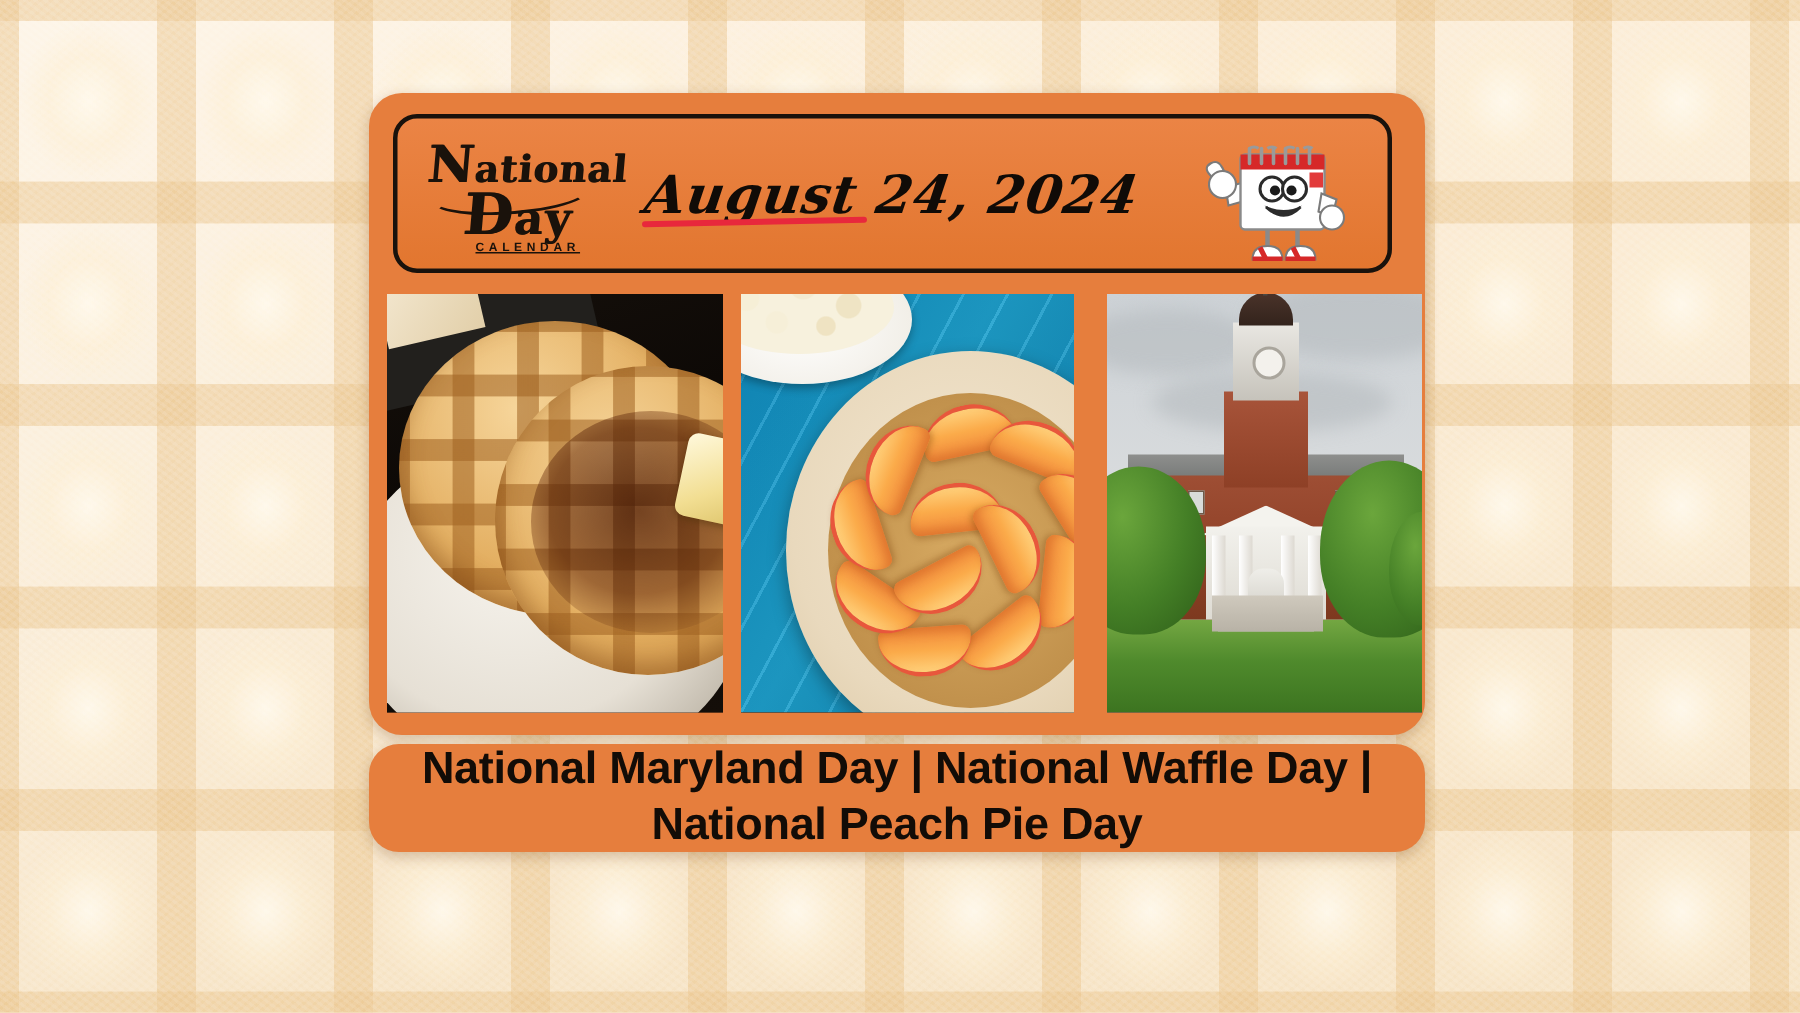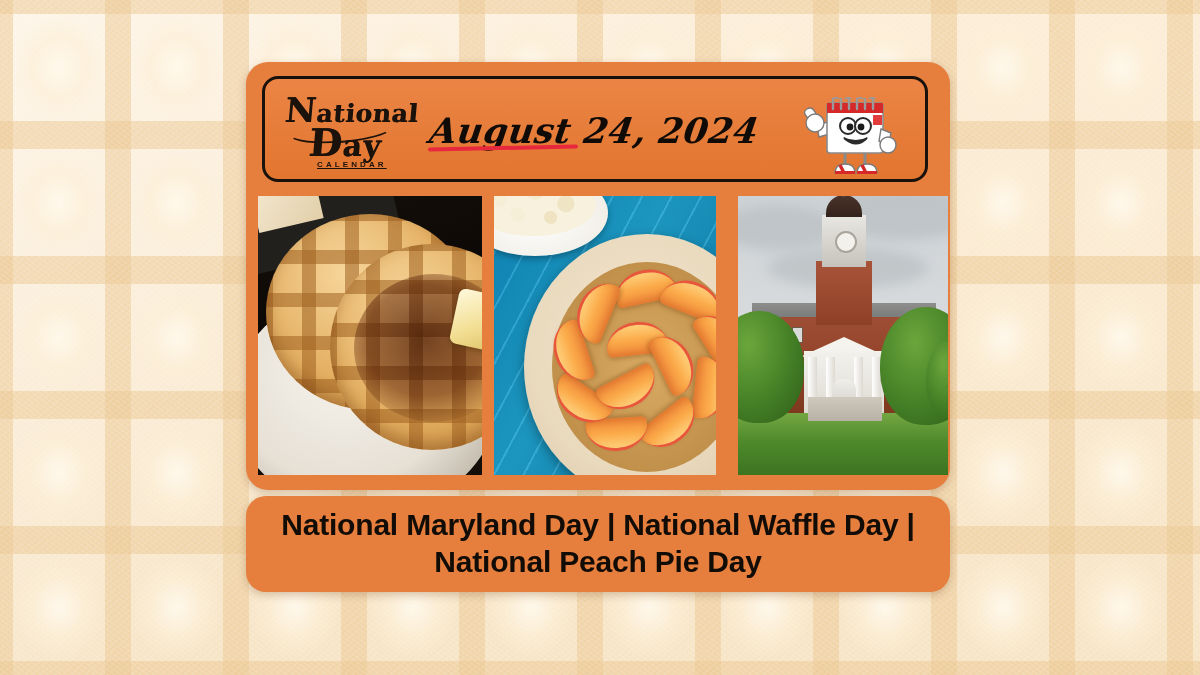--- a/index.html
+++ b/index.html
@@ -27,21 +27,21 @@
       repeating-linear-gradient(37deg, rgba(255,255,255,.20) 0 2px, rgba(214,168,104,.05) 2px 4px),
       repeating-linear-gradient(-41deg, rgba(255,255,255,.14) 0 3px, rgba(200,150,92,.05) 3px 5px);
     opacity:.55;mix-blend-mode:overlay;
   }
   .bg-soft{position:absolute;inset:0;background:rgba(255,245,228,.30);}
 
   
   .card{position:absolute;background:#e67e3d;border-radius:22px;
     box-shadow:0 3px 9px rgba(120,70,28,.28);}
   #main-card{left:246px;top:62px;width:704px;height:428px;}
-  #title-card{left:246px;top:496px;width:704px;height:96px;border-radius:20px;}
+  #title-card{left:246px;top:496px;width:704px;height:72px;border-radius:20px;}
 
   
   #banner{position:absolute;left:16px;top:14px;width:666px;height:106px;
     border:3px solid #19120c;border-radius:16px;
     background:linear-gradient(180deg,#eb8445,#e2762f);
     display:flex;align-items:center;box-sizing:border-box;}
 
   
   #logo{width:148px;height:100%;position:relative;flex:0 0 auto;}
   #logo .lg-wrap{position:absolute;left:14px;top:14px;width:124px;height:74px;color:#1a120b;}

